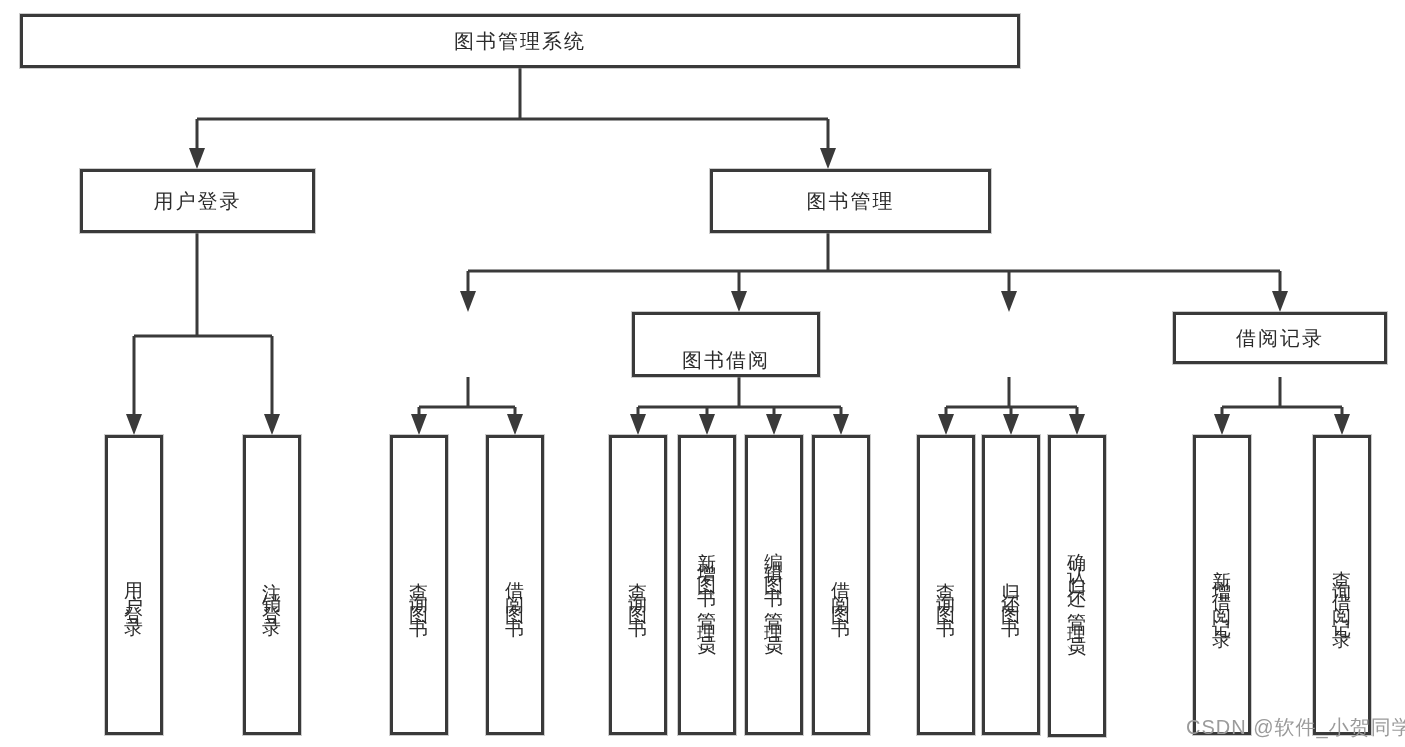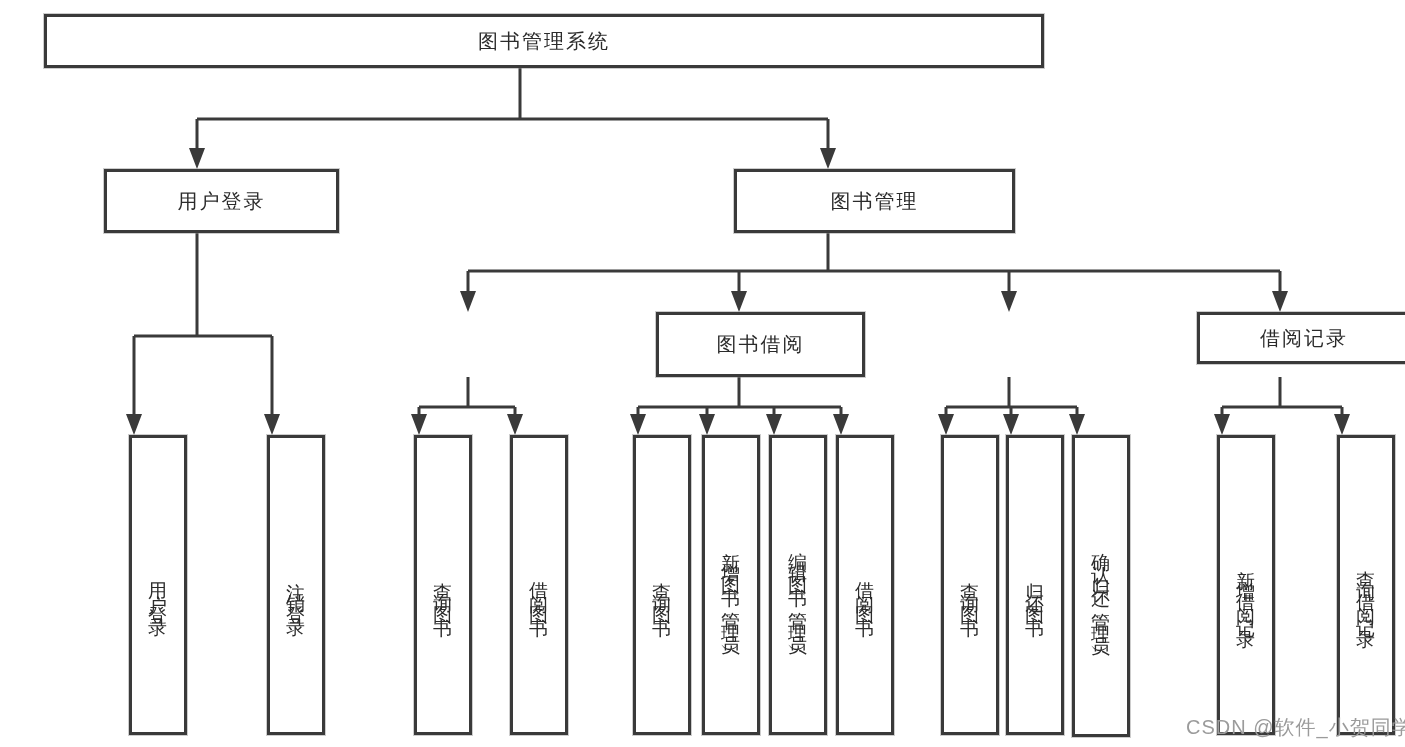--- a/index.html
+++ b/index.html
@@ -4,21 +4,21 @@
 <style>
   html,body{margin:0;padding:0;background:#ffffff;}
   .canvas{
     position:relative;width:1405px;height:747px;background:#ffffff;overflow:hidden;
     font-family:"Liberation Sans","DejaVu Sans",sans-serif;
   }
   .wires{position:absolute;left:0;top:0;width:1405px;height:747px;}
   .node{
     position:absolute;box-sizing:border-box;background:#ffffff;
     border:3px solid #3a3a3a;box-shadow:0 0 0 1px rgba(145,145,145,.45);
-    display:flex;align-items:center;justify-content:center;margin-left:24px;
+    display:flex;align-items:center;justify-content:center;
   }
   .h-label{font-size:20px;color:#2b2b2b;letter-spacing:2px;white-space:nowrap;}
   .v-label{
     writing-mode:vertical-rl;text-orientation:mixed;
     font-size:19px;line-height:1;letter-spacing:12px;margin-bottom:-12px;
     color:#2b2b2b;white-space:nowrap;
   }
   .watermark{
     position:absolute;left:1186px;top:714px;font-size:20px;color:#9b9b9b;
     letter-spacing:1px;white-space:nowrap;z-index:5;
@@ -62,21 +62,21 @@
     <span class="h-label">图书管理系统</span>
   </div>
 
   <div class="node" style="left:80px;top:169px;width:235px;height:64px;">
     <span class="h-label">用户登录</span>
   </div>
   <div class="node" style="left:710px;top:169px;width:281px;height:64px;">
     <span class="h-label">图书管理</span>
   </div>
 
-  <div class="node" style="left:632px;top:312px;width:209px;height:65px;">
+  <div class="node" style="left:632px;top:312px;width:188px;height:65px;align-items:flex-end;">
     <span class="h-label">图书借阅</span>
   </div>
   <div class="node" style="left:1173px;top:312px;width:214px;height:52px;">
     <span class="h-label">借阅记录</span>
   </div>
 
   <div class="node" style="left:105px;top:435px;width:58px;height:300px;">
     <span class="v-label">用户登录</span>
   </div>
   <div class="node" style="left:243px;top:435px;width:58px;height:300px;">

